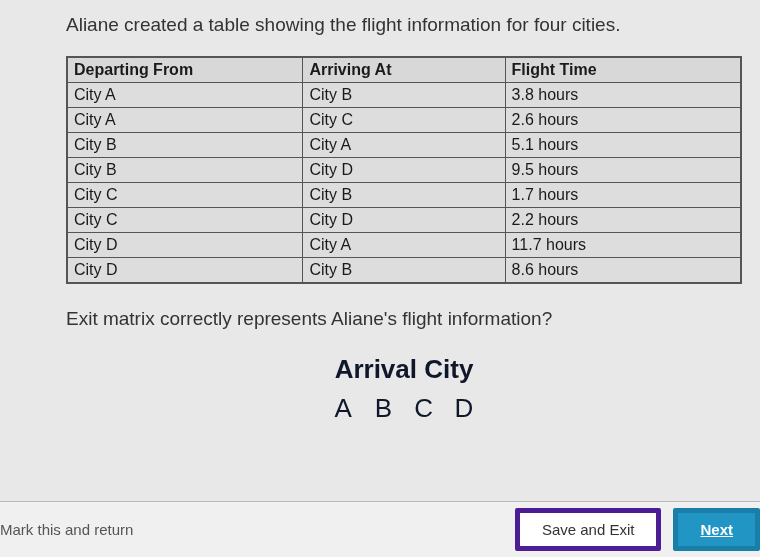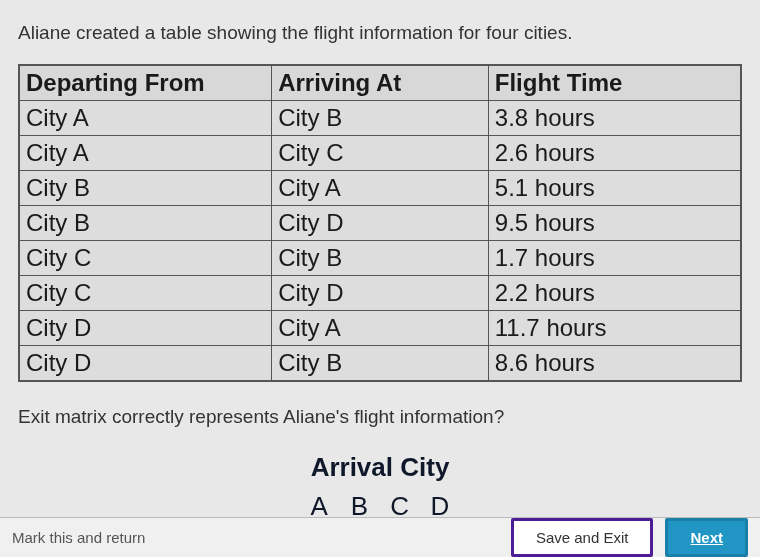--- a/index.html
+++ b/index.html
@@ -9,40 +9,41 @@
     }
     body {
       font-family: Arial, sans-serif;
       background: #e8e8e8;
       width: 760px;
       height: 557px;
       overflow: hidden;
       position: relative;
     }
     .content-area {
-      padding: 16px 18px;
+      padding: 8px 18px;
+      margin-left: 48px;
     }
     .intro-text {
       font-size: 19px;
       color: #333;
       margin-bottom: 20px;
       margin-top: 6px;
     }
     .flight-table {
       width: 100%;
       border-collapse: collapse;
       border: 2px solid #555;
       background: #ddd;
     }
     .flight-table th,
     .flight-table td {
       border: 1px solid #555;
       padding: 3px 6px;
       text-align: left;
-      font-size: 24px;
+      font-size: 16px;
       color: #1a1a1a;
     }
     .flight-table th {
       font-weight: bold;
       background: #d8d8d8;
     }
     .col-depart { width: 35%; }
     .col-arrive { width: 30%; }
     .col-time { width: 35%; }
     .question-text {
@@ -67,39 +68,39 @@
     .matrix-headers span {
       display: inline-block;
       width: 32px;
       text-align: center;
     }
     .bottom-bar {
       position: absolute;
       bottom: 0;
       left: 0;
       right: 0;
-      height: 40px;
+      height: 56px;
       background: #f0f0f0;
       border-top: 1px solid #bbb;
       display: flex;
       align-items: center;
       justify-content: space-between;
-      padding: 0 12px;
+      padding: 0 0;
     }
     .mark-return {
       font-size: 15px;
       color: #555;
     }
     .btn-group {
       display: flex;
       gap: 12px;
       align-items: center;
     }
     .btn {
-      border: 3px solid #4c1d95;
+      border: 5px solid #4c1d95;
       padding: 8px 22px;
       font-size: 15px;
       cursor: pointer;
       border-radius: 2px;
     }
     .btn-save {
       background: #fff;
       color: #333;
     }
     .btn-next {

